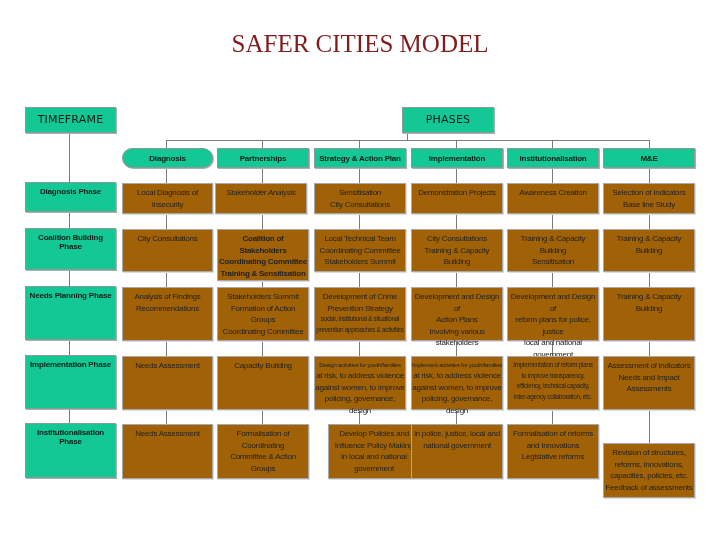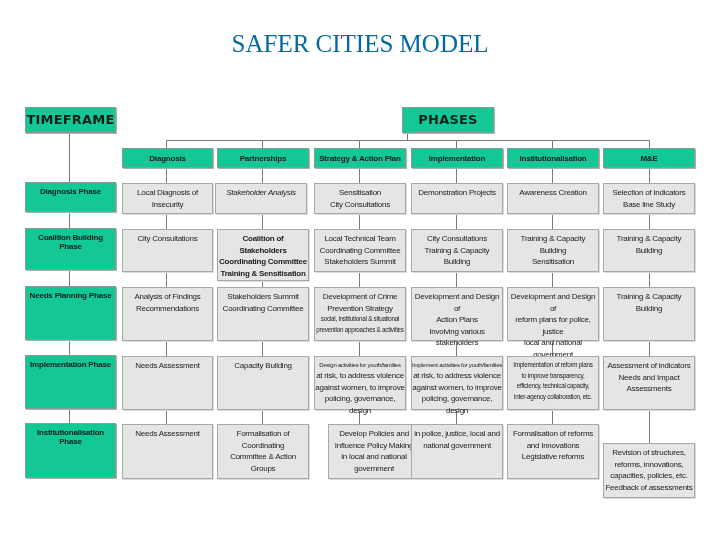--- a/index.html
+++ b/index.html
@@ -2,33 +2,33 @@
 <html><head>
 <meta charset="utf-8">
 <style>
   html, body { margin: 0; padding: 0; }
   body {
     width: 720px; height: 540px; background: #ffffff; position: relative; overflow: hidden;
     font-family: "Liberation Sans", sans-serif;
   }
   .title {
     position: absolute; left: 0; top: 30px; width: 720px; text-align: center;
-    font-family: "Liberation Serif", serif; font-size: 25px; color: #0369a1;
+    font-family: "Liberation Serif", serif; font-size: 25px; color: #7f1d1d;
   }
   .green {
     position: absolute; background: #14c896; border: 1px solid #8a9a94;
     box-sizing: border-box; text-align: center; color: #0b1f18;
     box-shadow: 1px 1px 0 #9fb5ae;
   }
-  .big { font-size: 13px; font-weight: bold; line-height: 24px; letter-spacing: 0.2px;
+  .big { font-size: 11px; font-weight: normal; line-height: 24px; letter-spacing: 0.2px;
          font-family: "DejaVu Sans", sans-serif; }
   .hdr { font-size: 8px; font-weight: bold; line-height: 19px; letter-spacing: -0.2px; }
   .phase { font-size: 8px; font-weight: bold; padding-top: 4px; letter-spacing: -0.2px; }
   .cell {
-    position: absolute; background: #e5e5e5; border: 1px solid #a8a8a8; box-sizing: border-box;
+    position: absolute; background: #a16207; border: 1px solid #a8a8a8; box-sizing: border-box;
     text-align: center; font-size: 8px; line-height: 11.5px; color: #222; padding-top: 3px;
     letter-spacing: -0.25px; box-shadow: 1px 1px 0 #dcdcdc;
   }
   .cell .small { font-size: 6.3px; line-height: 10.5px; }
   .cell .tiny { font-size: 6px; line-height: 10px; }
   .line { position: absolute; background: #7a7a7a; }
 </style>
 </head>
 <body>
 
@@ -40,21 +40,21 @@
 <div class="line" style="left:166px; top:140px; width:1px; height:338px;"></div>
 <div class="line" style="left:262px; top:140px; width:1px; height:338px;"></div>
 <div class="line" style="left:359px; top:140px; width:1px; height:338px;"></div>
 <div class="line" style="left:456px; top:140px; width:1px; height:338px;"></div>
 <div class="line" style="left:552px; top:140px; width:1px; height:338px;"></div>
 <div class="line" style="left:649px; top:140px; width:1px; height:338px;"></div>
 
 <div class="green big" style="left:25px; top:107px; width:91px; height:26px;">TIMEFRAME</div>
 <div class="green big" style="left:362px; top:107px; width:92px; height:26px;margin-left:40px;">PHASES</div>
 
-<div class="green hdr" style="left:122px; top:148px; width:91px; height:20px;">Diagnosis</div>
+<div class="green hdr" style="left:122px; top:148px; width:91px; height:20px;border-radius:10px;">Diagnosis</div>
 <div class="green hdr" style="left:217px; top:148px; width:92px; height:20px;">Partnerships</div>
 <div class="green hdr" style="left:314px; top:148px; width:92px; height:20px;">Strategy &amp; Action Plan</div>
 <div class="green hdr" style="left:411px; top:148px; width:92px; height:20px;">Implementation</div>
 <div class="green hdr" style="left:507px; top:148px; width:92px; height:20px;">Institutionalisation</div>
 <div class="green hdr" style="left:603px; top:148px; width:92px; height:20px;">M&amp;E</div>
 
 <div class="green phase" style="left:25px; top:182px; width:91px; height:30px;">Diagnosis Phase</div>
 <div class="green phase" style="left:25px; top:228px; width:91px; height:42px;">Coalition Building Phase</div>
 <div class="green phase" style="left:25px; top:286px; width:91px; height:54px;">Needs Planning Phase</div>
 <div class="green phase" style="left:25px; top:355px; width:91px; height:54px;">Implementation Phase</div>
@@ -105,20 +105,21 @@
 <div class="cell" style="left:603px; top:229px; width:92px; height:43px;">
   <div>Training &amp; Capacity Building</div>
 </div>
 
 <div class="cell" style="left:122px; top:287px; width:91px; height:54px;">
   <div>Analysis of Findings</div>
   <div>Recommendations</div>
 </div>
 <div class="cell" style="left:217px; top:287px; width:92px; height:54px;">
   <div>Stakeholders Summit</div>
+  <div>Formation of Action Groups</div>
   <div>Coordinating Committee</div>
 </div>
 <div class="cell" style="left:314px; top:287px; width:92px; height:54px;">
   <div>Development of Crime</div>
   <div>Prevention Strategy</div>
   <div class="small">social, institutional &amp; situational</div>
   <div class="small">prevention approaches &amp; activities</div>
 </div>
 <div class="cell" style="left:411px; top:287px; width:92px; height:54px;">
   <div>Development and Design of</div>

